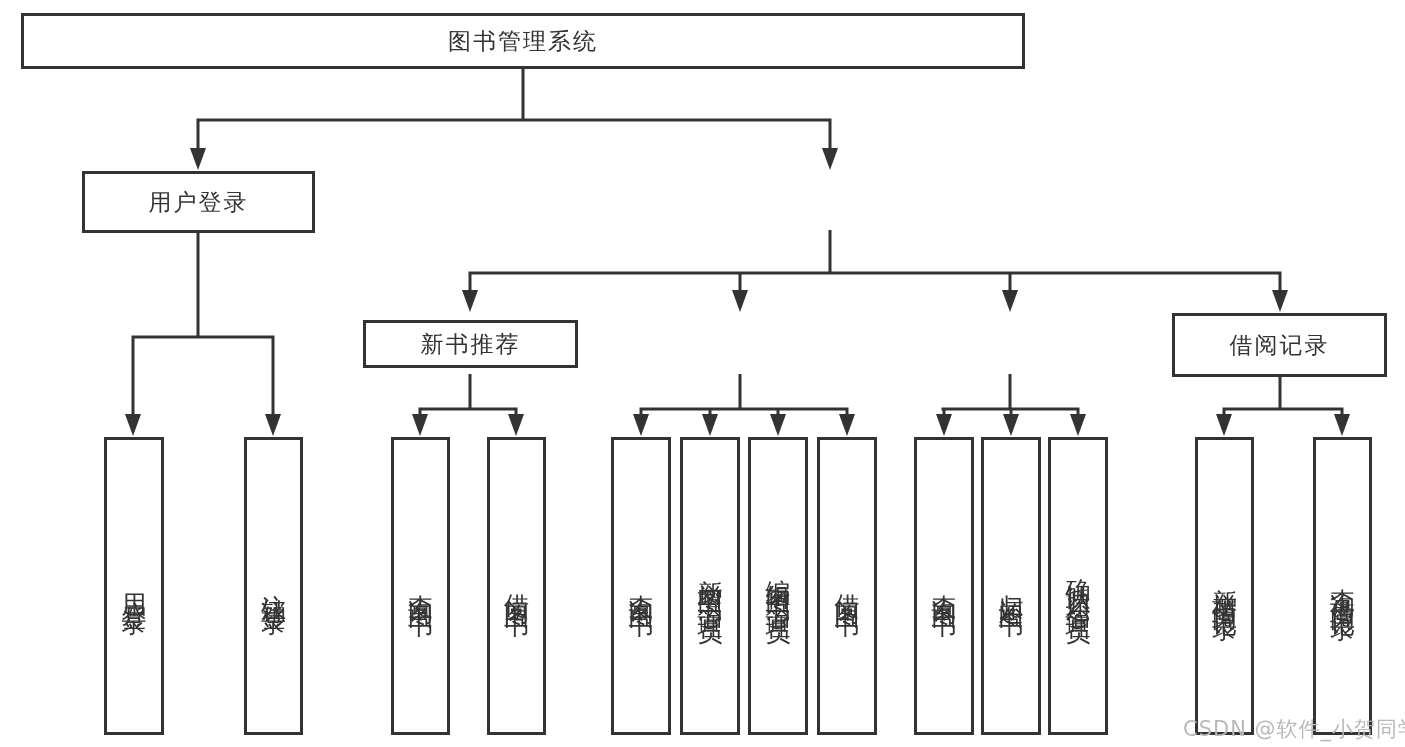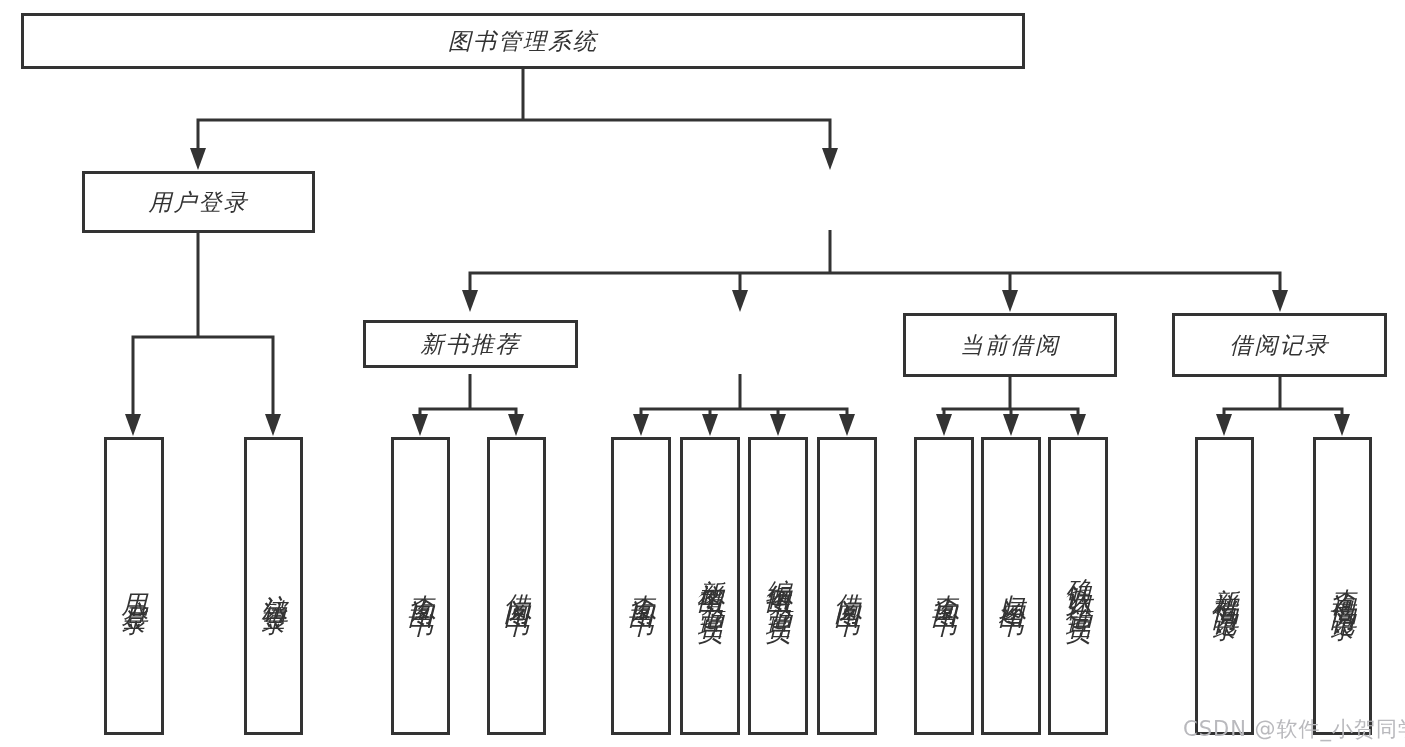--- a/index.html
+++ b/index.html
@@ -24,21 +24,20 @@
   .box {
     position: absolute;
     box-sizing: border-box;
     border: 3px solid #333333;
     background: #ffffff;
     display: flex;
     align-items: center;
     justify-content: center;
     color: #333333;
     z-index: 2;
-    font-style: italic;
   }
   .box.h {
     font-size: 23px;
     letter-spacing: 2px;
     white-space: nowrap;
   }
   .box.v {
     writing-mode: vertical-rl;
     font-size: 25px;
     letter-spacing: 6px;
@@ -89,21 +88,20 @@
       <polygon points="1216,414 1232,414 1224,436"></polygon>
       <polygon points="1334,414 1350,414 1342,436"></polygon>
     </g>
   </svg>
 
   <div class="box h" style="left:21px;top:13px;width:1004px;height:56px">图书管理系统</div>
 
   <div class="box h" style="left:82px;top:171px;width:233px;height:62px">用户登录</div>
 
   <div class="box h" style="left:363px;top:320px;width:215px;height:48px">新书推荐</div>
-  <div class="box h" style="left:903px;top:313px;width:214px;height:64px">当前借阅</div>
   <div class="box h" style="left:1172px;top:313px;width:215px;height:64px">借阅记录</div>
 
   <div class="box v" style="left:104px;top:437px;width:60px;height:298px">用户登录</div>
   <div class="box v" style="left:244px;top:437px;width:59px;height:298px">注销登录</div>
 
   <div class="box v" style="left:391px;top:437px;width:59px;height:298px">查询图书</div>
   <div class="box v" style="left:487px;top:437px;width:59px;height:298px">借阅图书</div>
 
   <div class="box v" style="left:611px;top:437px;width:60px;height:298px">查询图书</div>
   <div class="box v" style="left:680px;top:437px;width:60px;height:298px">新增图书（管理员）</div>

